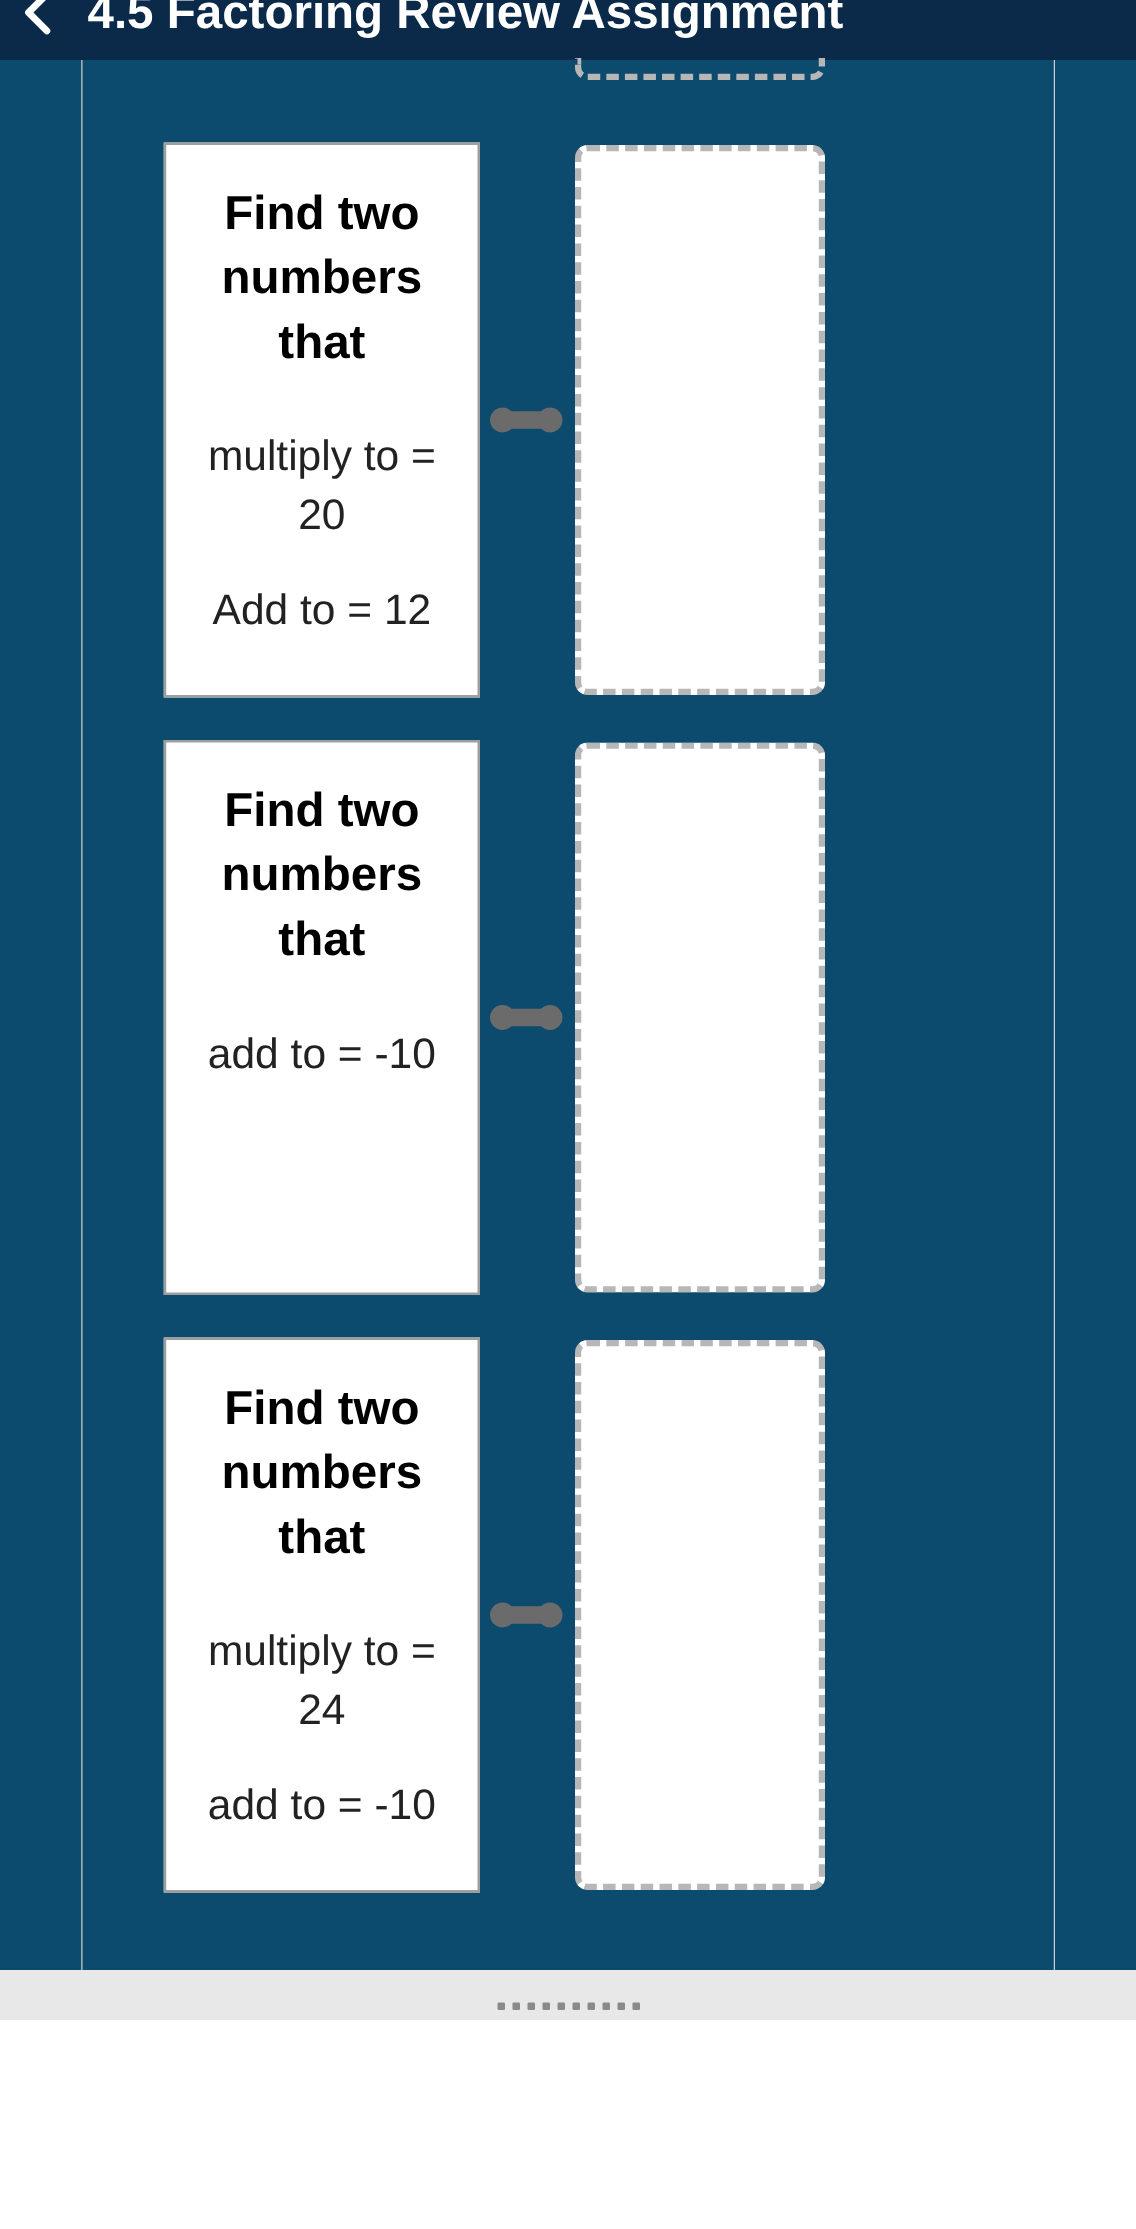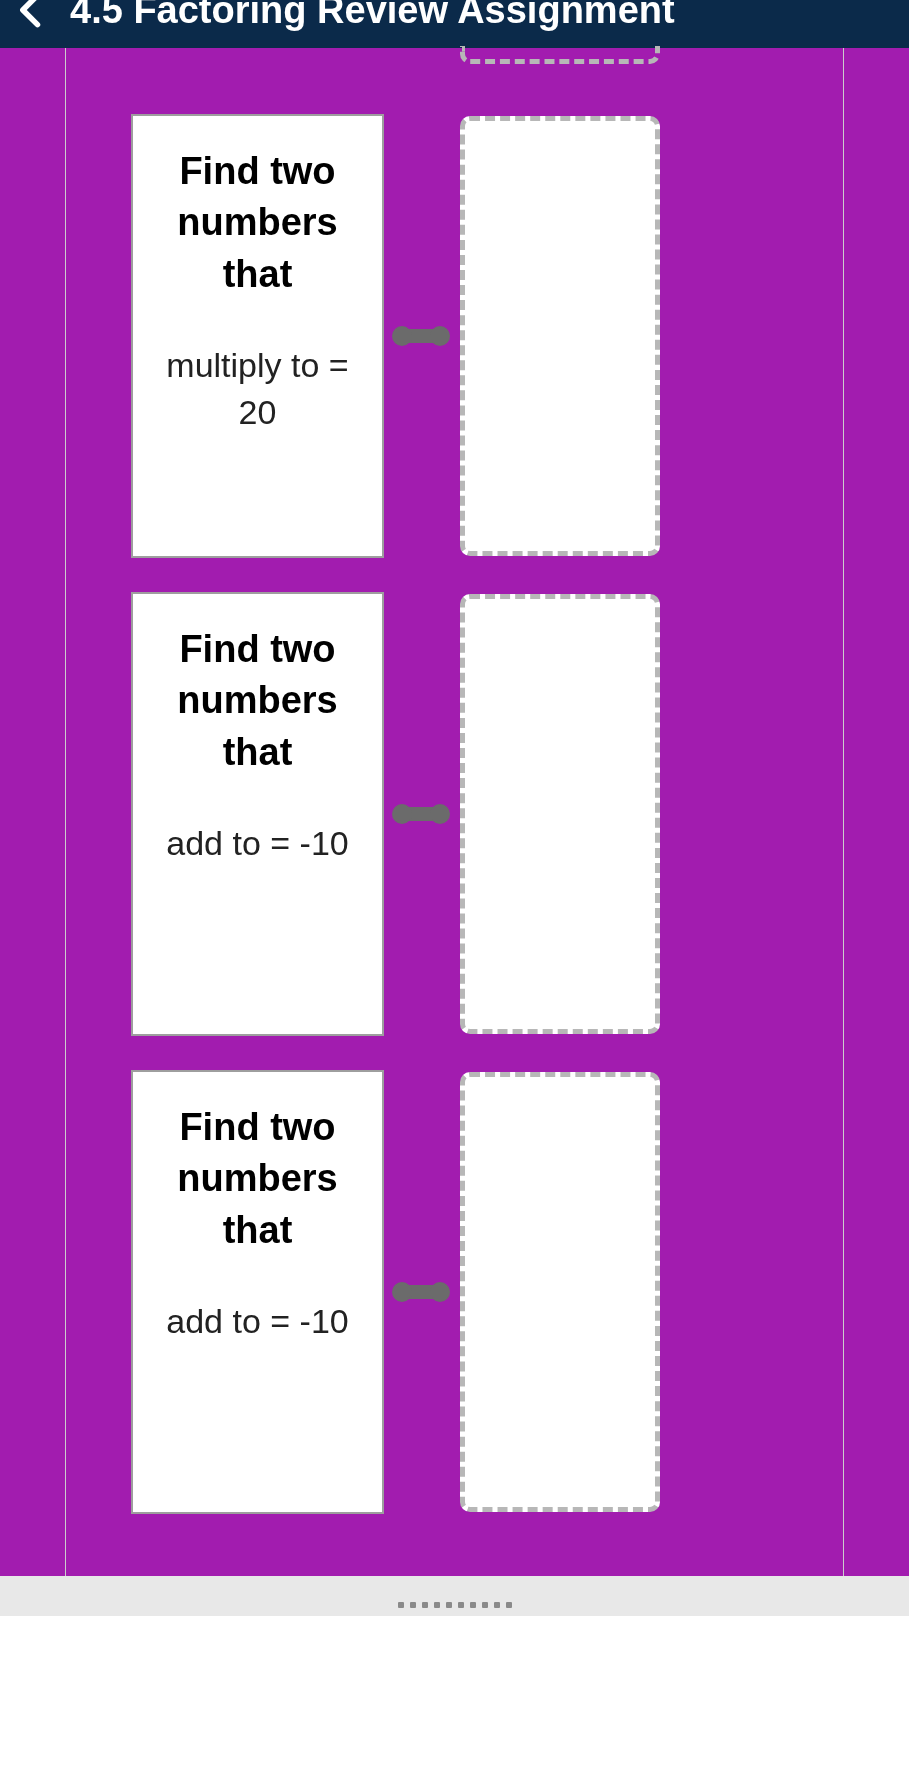--- a/index.html
+++ b/index.html
@@ -27,21 +27,21 @@
     }
     .back-icon svg { stroke: #fff; }
     .header-title {
       font-size: 38px;
       font-weight: 700;
       margin-left: 12px;
       margin-top: -28px;
       white-space: nowrap;
     }
     .page {
-      background: #a21caf;
+      background: #0c4a6e;
       padding: 0 65px 0 65px;
     }
     .content {
       border-left: 1px solid #ccc;
       border-right: 1px solid #ccc;
       padding: 32px 0 28px 0;
       position: relative;
       min-height: 1460px;
     }
     .partial-drop {
@@ -152,20 +152,21 @@
 </div>
 
 <div class="page">
   <div class="content">
     <div class="partial-drop"></div>
 
     <div class="row">
       <div class="card">
         <div class="card-heading">Find two numbers that</div>
         <div class="card-line">multiply to = 20</div>
+        <div class="card-line">Add to = 12</div>
       </div>
       <div class="connector">
         <span class="ball left"></span>
           <span class="ball right"></span>
       </div>
       <div class="drop"></div>
     </div>
 
     <div class="row">
       <div class="card">
@@ -175,20 +176,21 @@
       <div class="connector">
         <span class="ball left"></span>
           <span class="ball right"></span>
       </div>
       <div class="drop"></div>
     </div>
 
     <div class="row">
       <div class="card">
         <div class="card-heading">Find two numbers that</div>
+        <div class="card-line">multiply to = 24</div>
         <div class="card-line">add to = -10</div>
       </div>
       <div class="connector">
         <span class="ball left"></span>
           <span class="ball right"></span>
       </div>
       <div class="drop"></div>
     </div>
 
   </div>

